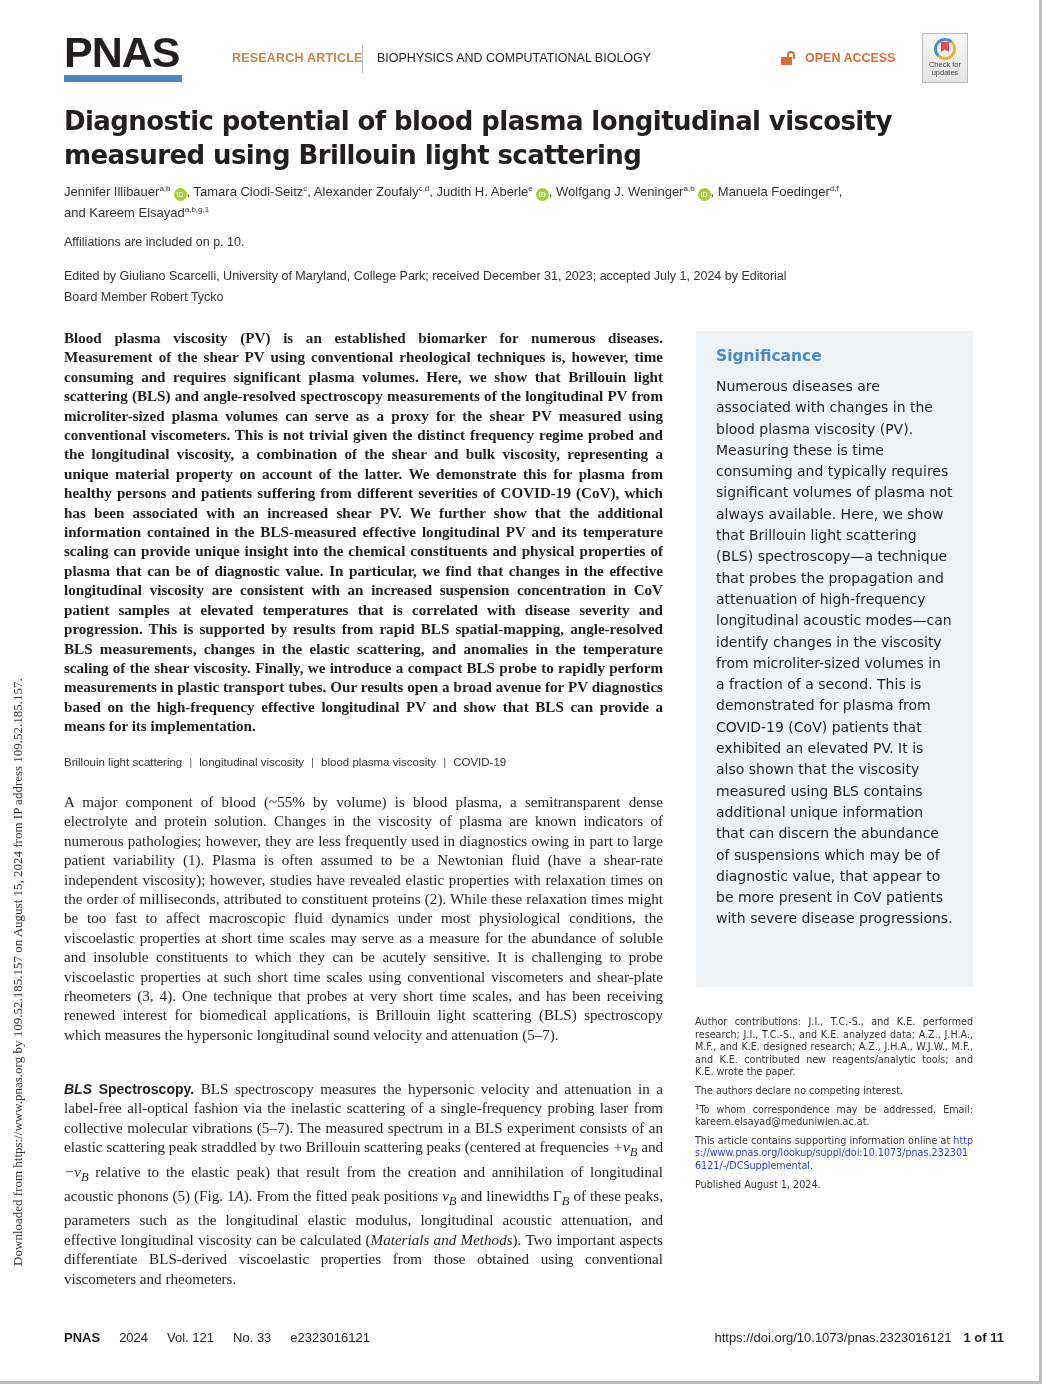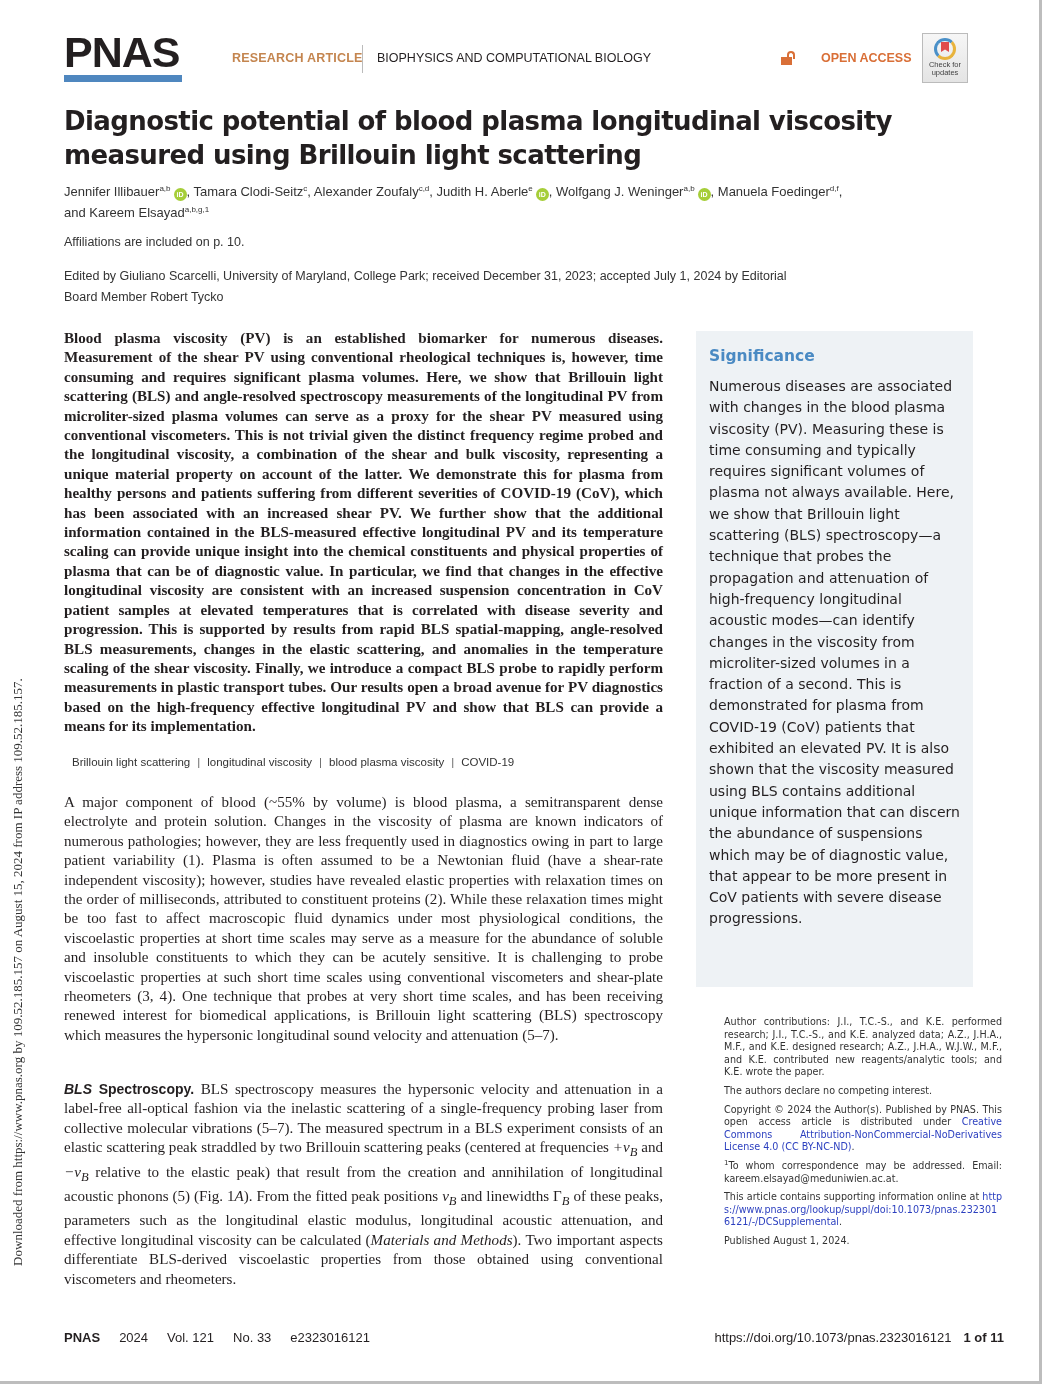--- a/index.html
+++ b/index.html
@@ -6,55 +6,55 @@
   body { width:1042px; height:1384px; background:#ffffff; position:relative; overflow:hidden; color:#231f20; }
   .page-edge { position:absolute; left:0; top:0; width:1042px; height:1384px; box-sizing:border-box; border-right:3px solid #bdbdbd; border-bottom:3px solid #bdbdbd; pointer-events:none; }
 
   
   .logo { position:absolute; left:64px; top:32px; width:118px; }
   .logo-text { font-family:"Liberation Sans", sans-serif; font-weight:bold; font-size:43px; letter-spacing:-1px; line-height:40px; color:#231f20; }
   .logo-bar { height:7px; background:#4f87bf; margin-top:3px; }
   .article-type { position:absolute; left:232px; top:51px; font-family:"Liberation Sans", sans-serif; font-weight:bold; font-size:12.5px; color:#c4854f; letter-spacing:0.2px; }
   .header-divider { position:absolute; left:362px; top:45px; width:1px; height:28px; background:#bbb; }
   .section-name { position:absolute; left:377px; top:51px; font-family:"Liberation Sans", sans-serif; font-size:12.5px; color:#231f20; }
-  .open-access { position:absolute; left:781px; top:51px; display:flex; align-items:center; gap:24px; font-family:"Liberation Sans", sans-serif; font-weight:bold; font-size:12.5px; color:#d96f37; }
+  .open-access { position:absolute; left:781px; top:51px; display:flex; align-items:center; gap:8px; font-family:"Liberation Sans", sans-serif; font-weight:bold; font-size:12.5px; color:#d96f37; }
   .lock { width:16px; height:14px; position:relative; }
   .lock .body { position:absolute; left:0; bottom:0; width:11px; height:8px; background:#d96f37; }
   .lock .shackle { position:absolute; left:6px; top:0; width:8px; height:8px; border:2.5px solid #d96f37; border-bottom:none; border-radius:6px 6px 0 0; box-sizing:border-box; }
   .check-updates { position:absolute; left:922px; top:33px; width:46px; height:50px; box-sizing:border-box; border:1px solid #bbb; background:linear-gradient(#f6f6f6,#e4e4e4); text-align:center; }
   .cu-ring { width:22px; height:22px; margin:4px auto 0; border-radius:50%; border:3px solid #e8b33c; border-left-color:#4a90c8; border-top-color:#4a90c8; box-sizing:border-box; position:relative; }
   .cu-ring:after { content:""; position:absolute; left:4px; top:1px; width:8px; height:10px; background:#e04b4b; clip-path:polygon(0 0,100% 0,100% 100%,50% 75%,0 100%); }
   .cu-text { font-family:"Liberation Sans", sans-serif; font-size:7.5px; line-height:8px; color:#444; margin-top:1px; }
 
   
   .title { position:absolute; left:64px; top:104px; width:880px; font-family:"DejaVu Sans", sans-serif; font-weight:bold; font-size:26px; line-height:34px; letter-spacing:-0.6px; color:#231f20; }
   .authors { position:absolute; left:64px; top:181px; width:820px; font-family:"Liberation Sans", sans-serif; font-size:13px; line-height:21px; color:#333; }
   .authors sup { font-size:8px; vertical-align:5px; line-height:0; }
   .orcid { display:inline-block; width:13px; height:13px; border-radius:50%; background:#a6ce39; color:#fff; font-size:7px; font-weight:bold; text-align:center; line-height:13px; vertical-align:-1px; margin-left:3px; font-family:"Liberation Sans", sans-serif; }
   .affil { position:absolute; left:64px; top:235px; font-family:"Liberation Sans", sans-serif; font-size:12.5px; color:#333; }
   .edited { position:absolute; left:64px; top:266px; width:730px; font-family:"Liberation Sans", sans-serif; font-size:12.5px; line-height:21px; color:#333; }
 
   
   .abstract { position:absolute; left:64px; top:329px; width:599px; font-family:"Liberation Serif", serif; font-weight:bold; font-size:15.1px; line-height:19.4px; text-align:justify; hyphens:auto; color:#231f20; }
-  .keywords { position:absolute; left:72px; top:756px; font-family:"Liberation Sans", sans-serif; font-size:11.5px; color:#333; }
+  .keywords { position:absolute; left:64px; top:756px; font-family:"Liberation Sans", sans-serif; font-size:11.5px; color:#333; }
   .keywords .sep { margin:0 7px; color:#666; }
 
   .body-text { font-family:"Liberation Serif", serif; font-size:15.1px; line-height:19.4px; text-align:justify; color:#231f20; }
   .intro { position:absolute; left:64px; top:793px; width:599px; }
   .bls-section { position:absolute; left:64px; top:1080px; width:599px; }
   .sec-head { font-family:"Liberation Sans", sans-serif; font-weight:bold; font-size:14px; }
   .sec-head i { font-style:italic; }
 
   
-  .sig-box { position:absolute; left:696px; top:331px; width:277px; height:656px; background:#eef2f5; box-sizing:border-box; padding:16px 13px; }
+  .sig-box { position:absolute; left:696px; top:331px; width:277px; height:656px; background:#eef2f5; box-sizing:border-box; padding:16px 20px; }
   .sig-title { font-family:"DejaVu Sans", sans-serif; font-weight:bold; font-size:15.5px; color:#4a8ac3; margin-bottom:11px; }
   .sig-text { font-family:"DejaVu Sans", sans-serif; font-size:14px; line-height:21.3px; color:#231f20; }
 
   
-  .footnotes { position:absolute; left:695px; top:1016px; width:278px; font-family:"DejaVu Sans", sans-serif; font-size:9.6px; line-height:12.6px; color:#333;margin-left:29px; }
+  .footnotes { position:absolute; left:695px; top:1016px; width:278px; font-family:"DejaVu Sans", sans-serif; font-size:9.6px; line-height:12.6px; color:#333; }
   .footnotes p { margin:0 0 6px 0; text-align:justify; }
   .footnotes a { color:#2b3fbf; text-decoration:none; }
   .footnotes sup { font-size:7px; line-height:0; }
 
   .side-note { position:absolute; left:-302px; top:964px; width:640px; transform:rotate(-90deg); font-family:"Liberation Serif", serif; font-size:13px; color:#333; text-align:center; white-space:nowrap; }
 
   .footer-left { position:absolute; left:64px; top:1330px; font-family:"Liberation Sans", sans-serif; font-size:13px; color:#231f20; display:flex; gap:19px; }
   .footer-left .jn { font-weight:bold; }
   .footer-right { position:absolute; right:38px; top:1330px; font-family:"Liberation Sans", sans-serif; font-size:13px; color:#231f20; display:flex; gap:12px;align-items:center; }
   .footer-right .pg { font-weight:bold; }
@@ -112,21 +112,20 @@
 </div>
 
 <div class="sig-box">
   <div class="sig-title">Significance</div>
   <div class="sig-text">Numerous diseases are associated with changes in the blood plasma viscosity (PV). Measuring these is time consuming and typically requires significant volumes of plasma not always available. Here, we show that Brillouin light scattering (BLS) spectroscopy—a technique that probes the propagation and attenuation of high-frequency longitudinal acoustic modes—can identify changes in the viscosity from microliter-sized volumes in a fraction of a second. This is demonstrated for plasma from COVID-19 (CoV) patients that exhibited an elevated PV. It is also shown that the viscosity measured using BLS contains additional unique information that can discern the abundance of suspensions which may be of diagnostic value, that appear to be more present in CoV patients with severe disease progressions.</div>
 </div>
 
 <div class="footnotes">
   <p>Author contributions: J.I., T.C.-S., and K.E. performed research; J.I., T.C.-S., and K.E. analyzed data; A.Z., J.H.A., M.F., and K.E. designed research; A.Z., J.H.A., W.J.W., M.F., and K.E. contributed new reagents/analytic tools; and K.E. wrote the paper.</p>
   <p>The authors declare no competing interest.</p>
-  <p><span>Copyright © 2024 the Author(s). Published by PNAS. This open access article is distributed under </span><a>Creative Commons Attribution-NonCommercial-NoDerivatives License 4.0 (CC BY-NC-ND)</a><span>.</span></p>
   <p><sup>1</sup><span>To whom correspondence may be addressed. Email: kareem.elsayad@meduniwien.ac.at.</span></p>
   <p><span>This article contains supporting information online at </span><a style="word-break:break-all;">https://www.pnas.org/lookup/suppl/doi:10.1073/pnas.2323016121/-/DCSupplemental</a><span>.</span></p>
   <p>Published August 1, 2024.</p>
 </div>
 
 <div class="side-note">Downloaded from https://www.pnas.org by 109.52.185.157 on August 15, 2024 from IP address 109.52.185.157.</div>
 
 <div class="footer-left">
   <span class="jn">PNAS</span>
   <span>2024</span>

